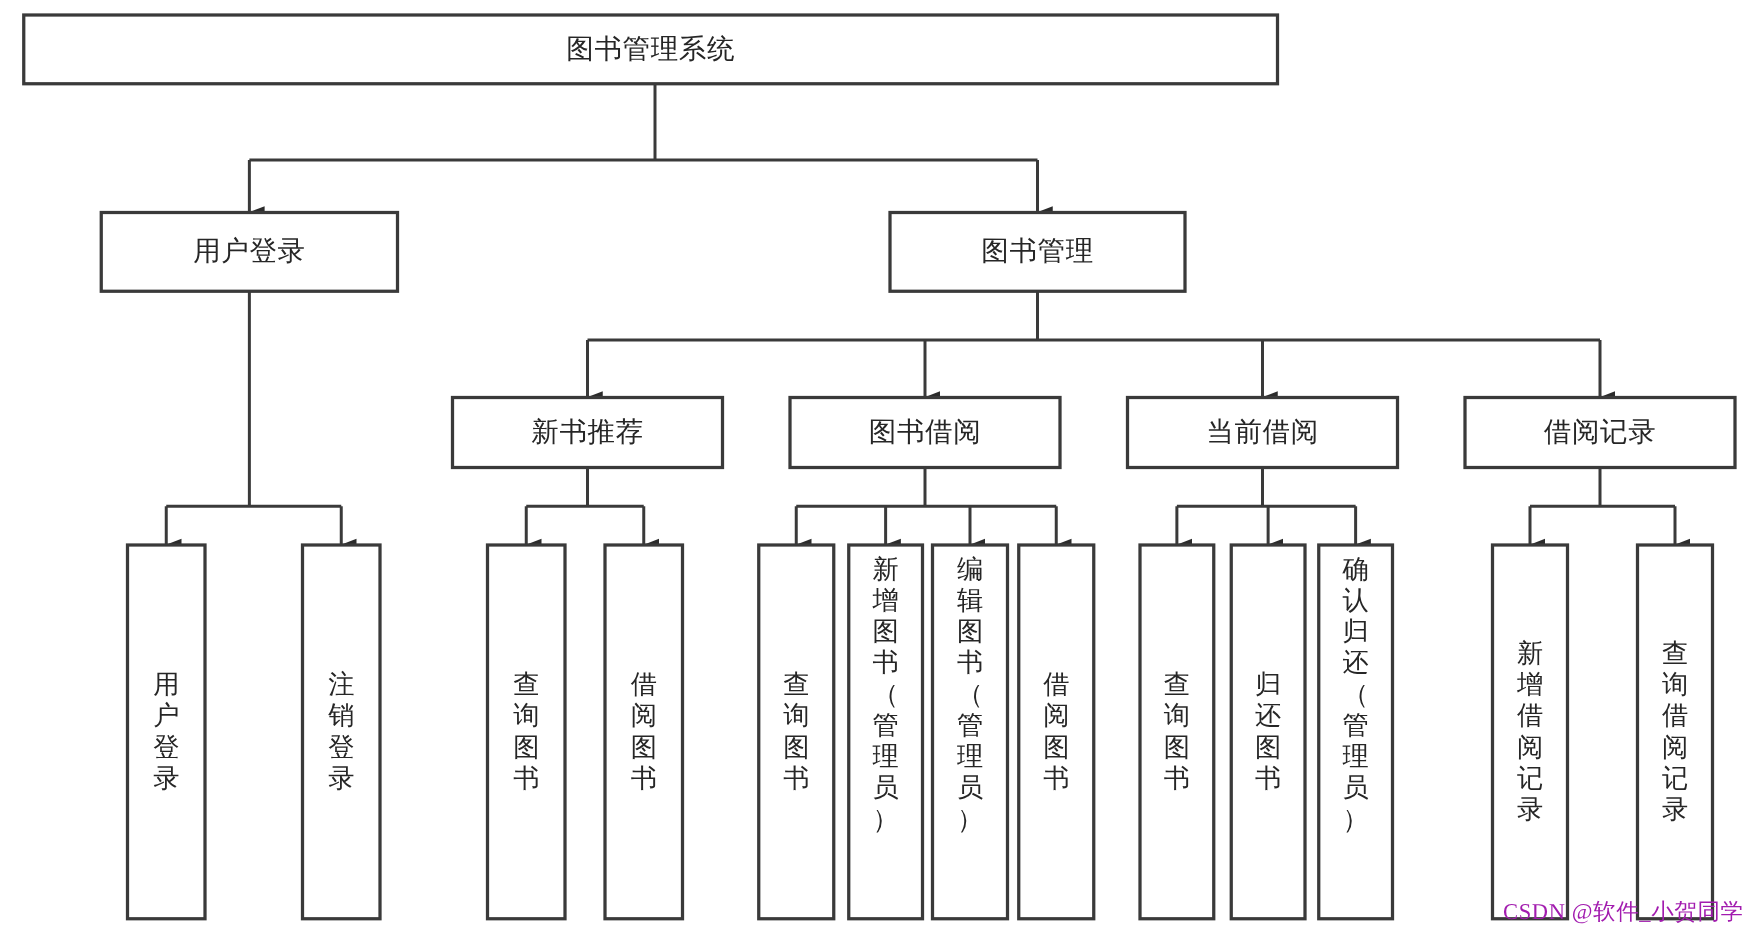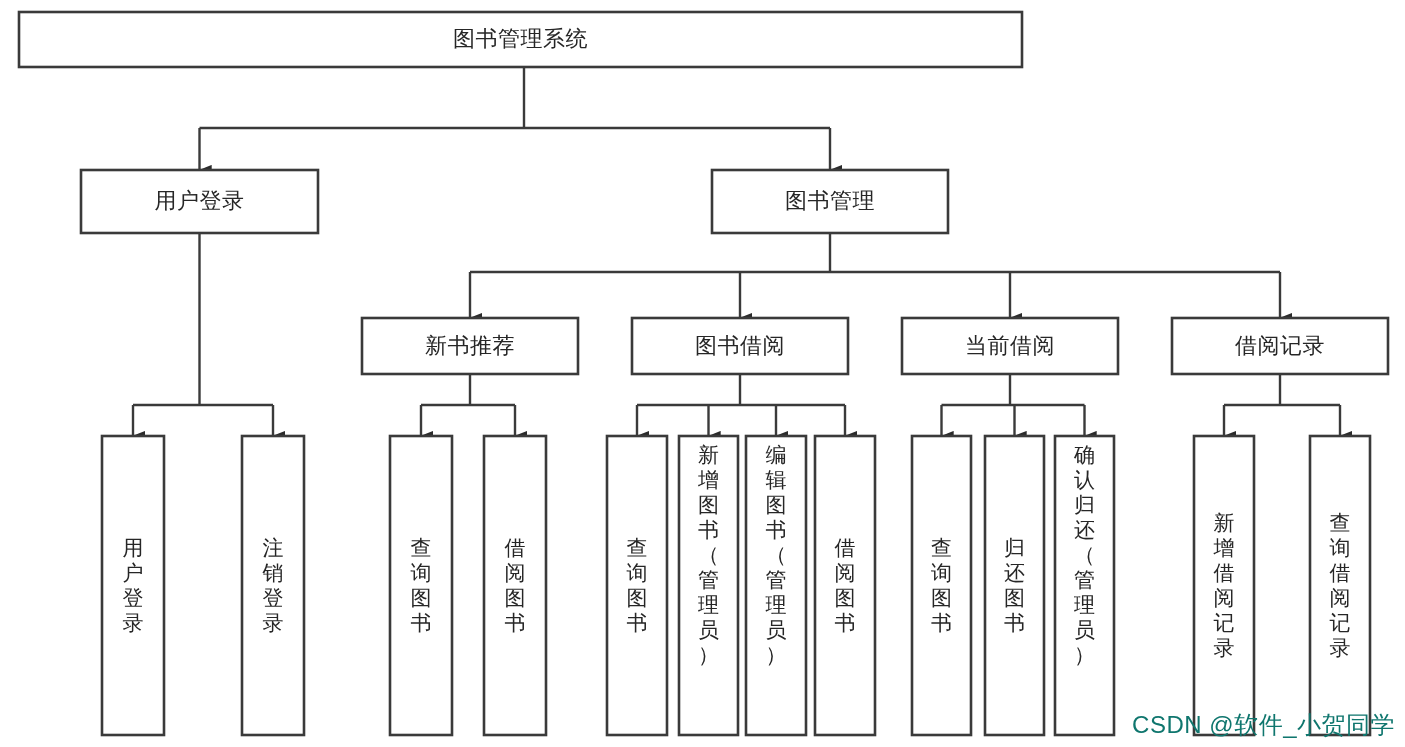--- a/index.html
+++ b/index.html
@@ -51,23 +51,23 @@
     stroke-linecap: butt;
   }
   .arrow-head {
     fill: #2b2b2b;
     stroke: none;
   }
   .watermark {
     position: absolute;
     right: 10px;
     bottom: 6px;
-    font-family: Liberation Sans, sans-serif;
-    font-size: 24px;
-    color: #0f766e;
+    font-family: Liberation Serif, serif;
+    font-size: 18px;
+    color: #a21caf;
     white-space: nowrap;
     letter-spacing: 0.5px;
     pointer-events: none;
   }
 </style>
 </head>
 <body>
 
 <div id="diagram-root">
   <svg class="diagram" viewBox="0 0 1405 747">

